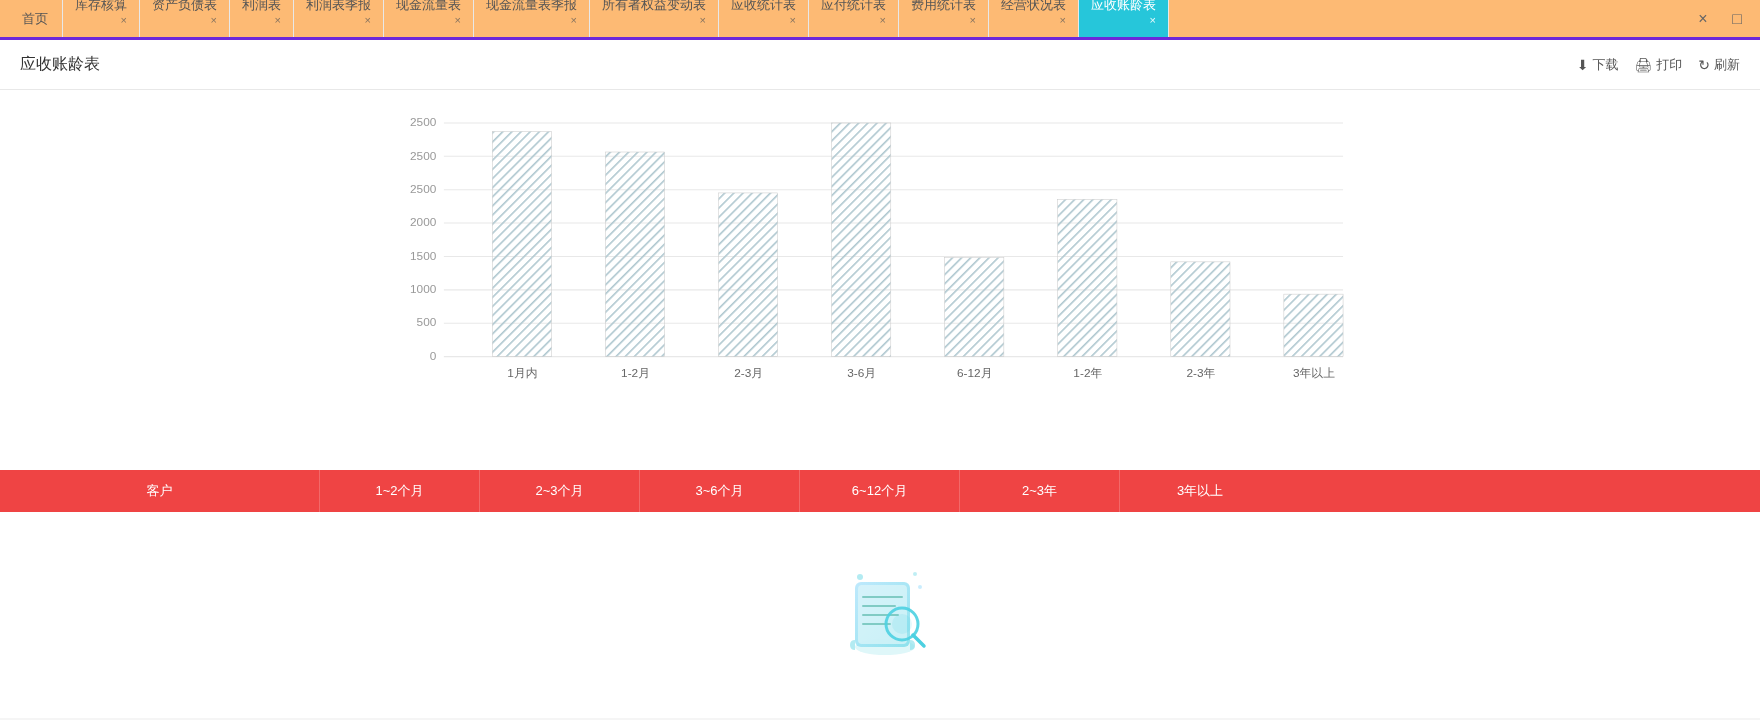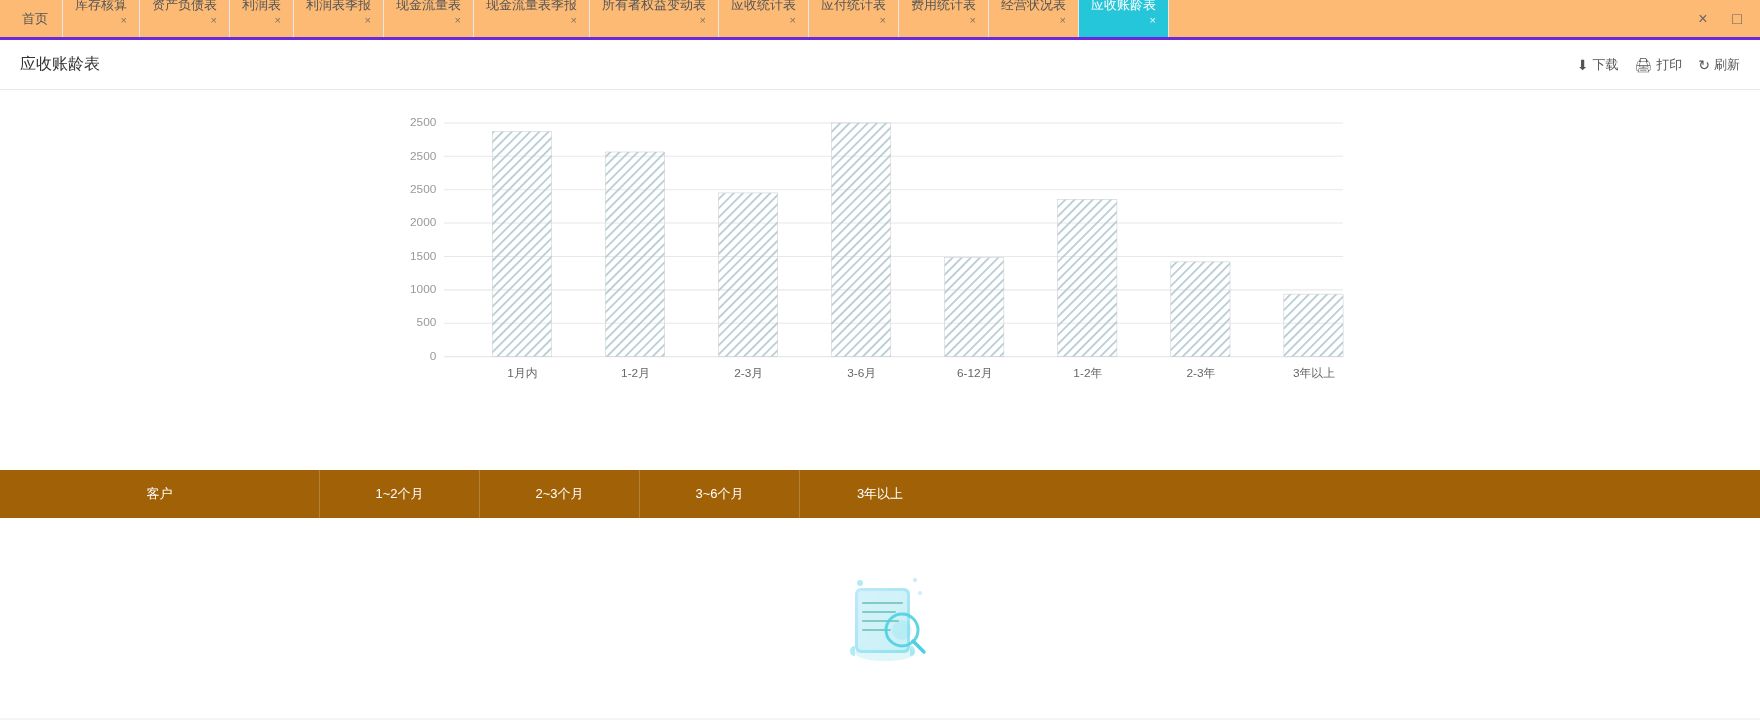--- a/index.html
+++ b/index.html
@@ -113,22 +113,22 @@
     .chart-area {
       padding: 20px 40px 10px;
       height: 380px;
       position: relative;
     }
 
     
     .table-header {
       display: grid;
       grid-template-columns: 2fr 1fr 1fr 1fr 1fr 1fr 1fr 1fr 1fr 1fr;
-      background: #a16207;
-      height: 48px;
+      background: #ef4444;
+      height: 42px;
     }
     .table-header-cell {
       display: flex;
       align-items: center;
       justify-content: center;
       color: #fff;
       font-size: 13px;
       border-right: 1px solid rgba(255,255,255,0.2);
     }
     .table-header-cell:last-child { border-right: none; }
@@ -291,20 +291,22 @@
       <rect x="825" y="171" width="55" height="58" class="bar-hatch"></rect>
       <text x="853" y="248" text-anchor="middle" font-size="11" fill="#666">3年以上</text>
     </svg>
   </div>
 
   <div class="table-header">
     <div class="table-header-cell">客户</div>
     <div class="table-header-cell">1~2个月</div>
     <div class="table-header-cell">2~3个月</div>
     <div class="table-header-cell">3~6个月</div>
+    <div class="table-header-cell">6~12个月</div>
+    <div class="table-header-cell">2~3年</div>
     <div class="table-header-cell">3年以上</div>
   </div>
 
   <div class="empty-state">
     <div class="empty-icon">
       <svg width="110" height="110" viewBox="0 0 110 110">
         <defs>
           <linearGradient id="docGrad" x1="0%" y1="0%" x2="100%" y2="100%">
             <stop offset="0%" style="stop-color:#b3e5fc;stop-opacity:1"></stop>
             <stop offset="100%" style="stop-color:#80deea;stop-opacity:1"></stop>

